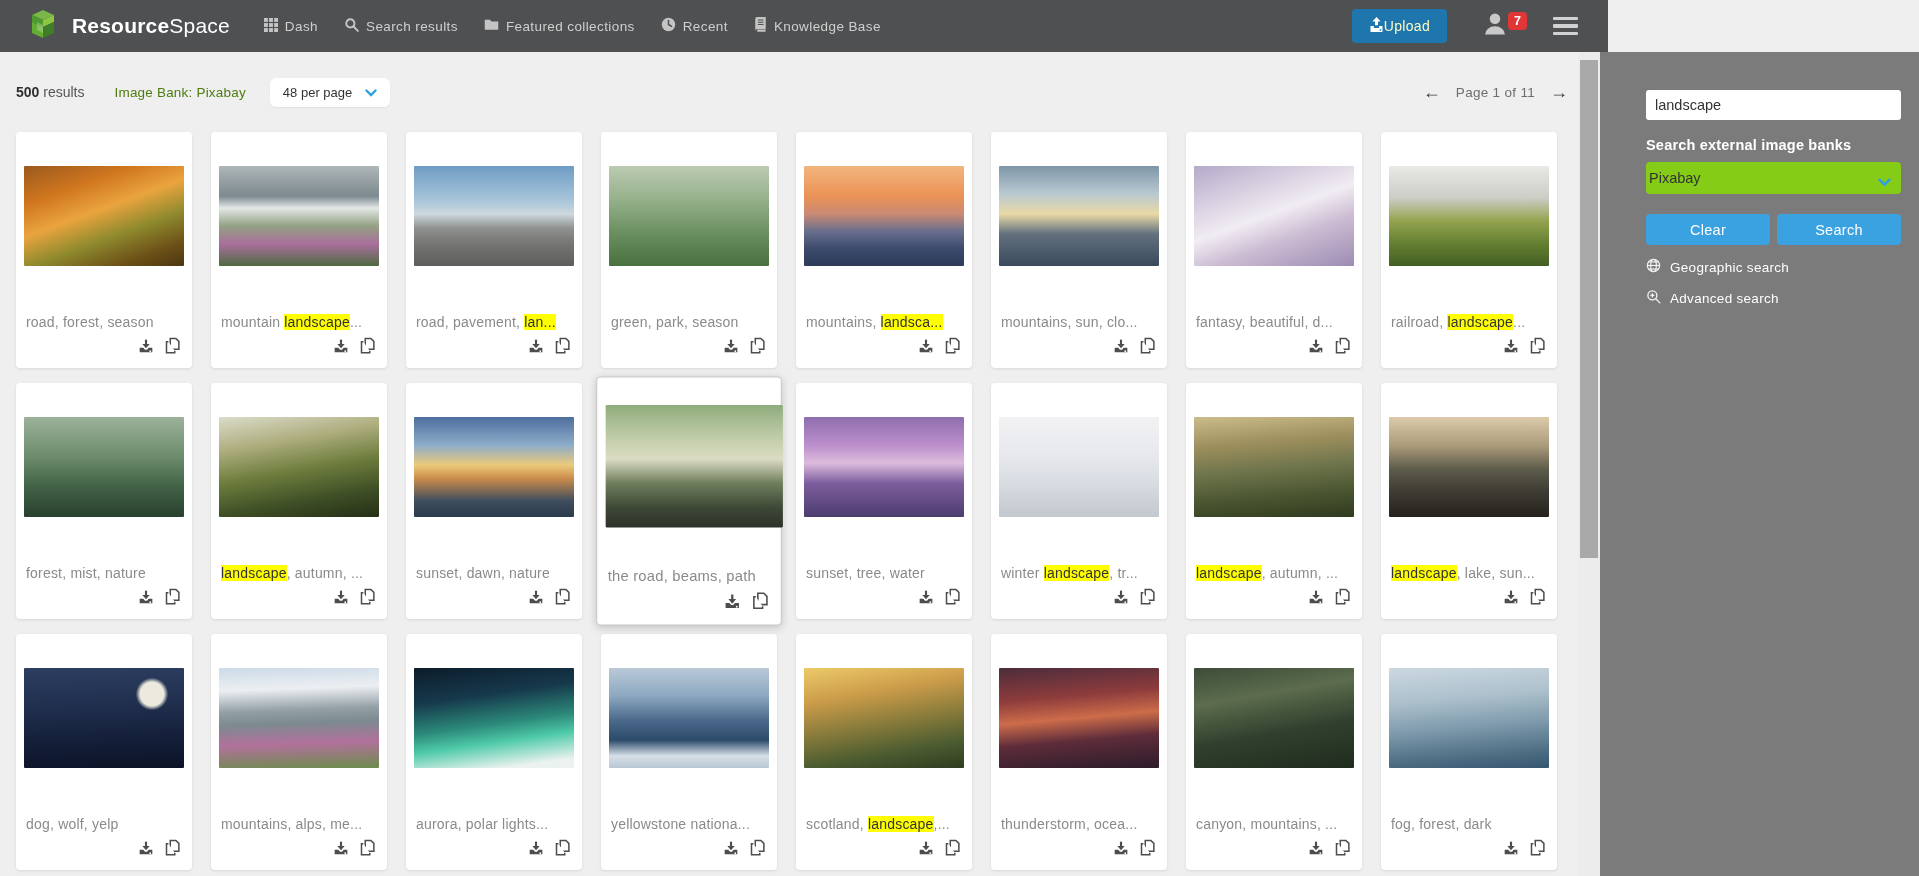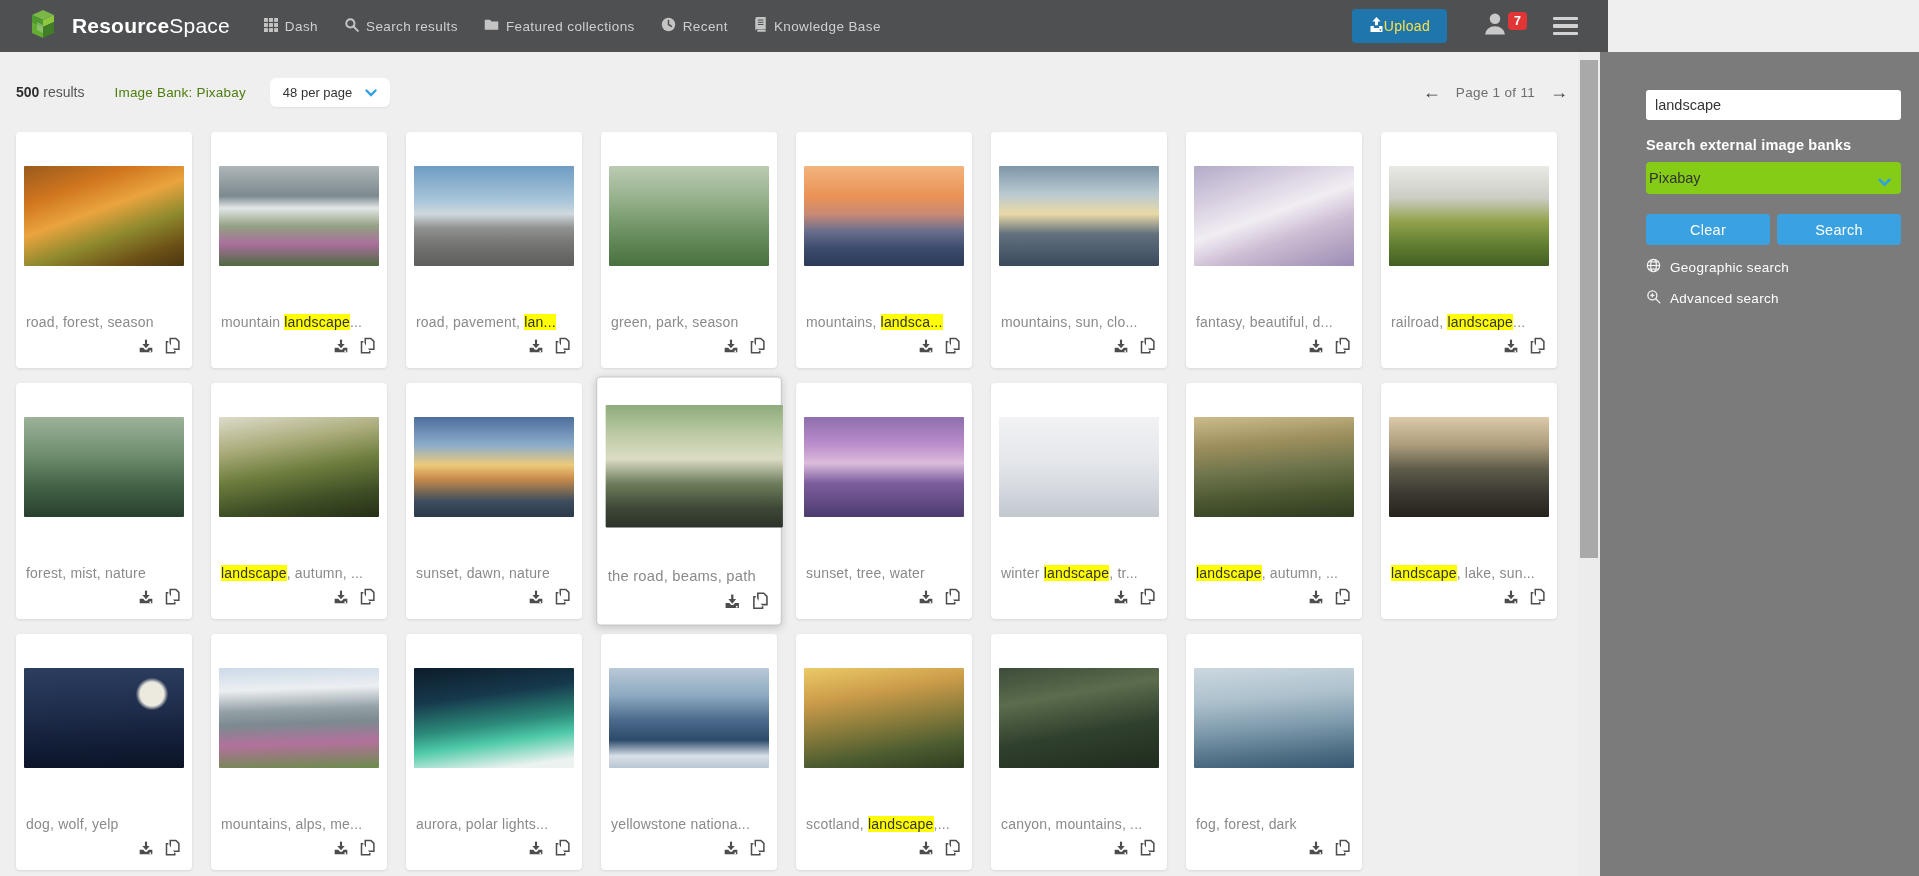--- a/index.html
+++ b/index.html
@@ -11,21 +11,21 @@
     background:#4e5052; display:flex; align-items:center; padding:0 30px 0 26px; }
   .brand { display:flex; align-items:center; gap:12px; margin-right:34px; }
   .brand-name { color:#fff; font-size:21px; letter-spacing:.2px; white-space:nowrap; }
   .brand-name b { font-weight:700; }
   .brand-name span { font-weight:300; }
   .nav-items { display:flex; align-items:center; gap:26px; }
   .nav-item { display:flex; align-items:center; gap:7px; color:#cfcfcf; font-size:13.5px;
     letter-spacing:.4px; cursor:pointer; white-space:nowrap; }
   .nav-item svg { color:#c4c4c4; }
   .nav-right { margin-left:auto; display:flex; align-items:center; }
-  .upload-btn { display:flex; align-items:center; background:#1e76ac; color:#fde047;
+  .upload-btn { display:flex; align-items:center; background:#1e76ac; color:#fef9c3;
     border:none; border-radius:4px; font-size:14px; padding:8px 17px; cursor:pointer;
     font-family:inherit; letter-spacing:.3px; }
   .user-wrap { position:relative; margin-left:34px; width:46px; height:32px; }
   .badge { position:absolute; right:0; top:2px; background:#e23636; color:#fff; font-size:12.5px;
     font-weight:700; border-radius:4px; padding:2px 6px; line-height:1.15; }
   .hamburger { margin-left:26px; display:flex; flex-direction:column; gap:4px; cursor:pointer; }
   .hamburger i { display:block; width:25px; height:3.5px; background:#d2d2d2; border-radius:1px; }
 
   
   .main { position:absolute; left:0; top:52px; width:1578px; height:824px; }
@@ -699,20 +699,44 @@
         <span>
           <svg width="15" height="17" viewBox="0 0 20 22" fill="none" stroke="currentColor" stroke-width="2">
             <path d="M7 1.5 h7.5 l4 4 V16 H7 z" fill="#fff"></path>
             <path d="M4.5 6 H2 v14.5 h11 V18" fill="#fff"></path>
           </svg>
         </span>
       </div>
     </div>
   </div>
       <div class="card">
+    <div class="thumb" style="background: linear-gradient(175deg, rgb(76, 44, 60) 0%, rgb(142, 60, 60) 30%, rgb(204, 108, 74) 50%, rgb(94, 44, 58) 70%, rgb(44, 28, 42) 100%);"></div>
+    <div class="card-bottom">
+      <div class="caption">
+        <span class="pre">thunderstorm, ocea...</span>
+      </div>
+      <div class="icon-row">
+        <span>
+          <svg width="16" height="16" viewBox="0 0 24 24" fill="currentColor">
+            <rect x="10.4" y="2.5" width="3.2" height="7"></rect>
+            <polygon points="6.5,9 17.5,9 12,15.5"></polygon>
+            <path d="M2.5 14.5 h5.5 l2.5 3 h3 l2.5-3 h5.5 v7 h-19 z"></path>
+            <rect x="17.2" y="18.6" width="2.4" height="2.4" fill="#fff"></rect>
+          </svg>
+        </span>
+        <span>
+          <svg width="15" height="17" viewBox="0 0 20 22" fill="none" stroke="currentColor" stroke-width="2">
+            <path d="M7 1.5 h7.5 l4 4 V16 H7 z" fill="#fff"></path>
+            <path d="M4.5 6 H2 v14.5 h11 V18" fill="#fff"></path>
+          </svg>
+        </span>
+      </div>
+    </div>
+  </div>
+      <div class="card">
     <div class="thumb" style="background: linear-gradient(170deg, rgb(60, 76, 58) 0%, rgb(92, 108, 76) 30%, rgb(48, 64, 46) 62%, rgb(32, 44, 30) 100%);"></div>
     <div class="card-bottom">
       <div class="caption">
         <span class="pre">canyon, mountains, ...</span>
       </div>
       <div class="icon-row">
         <span>
           <svg width="16" height="16" viewBox="0 0 24 24" fill="currentColor">
             <rect x="10.4" y="2.5" width="3.2" height="7"></rect>
             <polygon points="6.5,9 17.5,9 12,15.5"></polygon>

